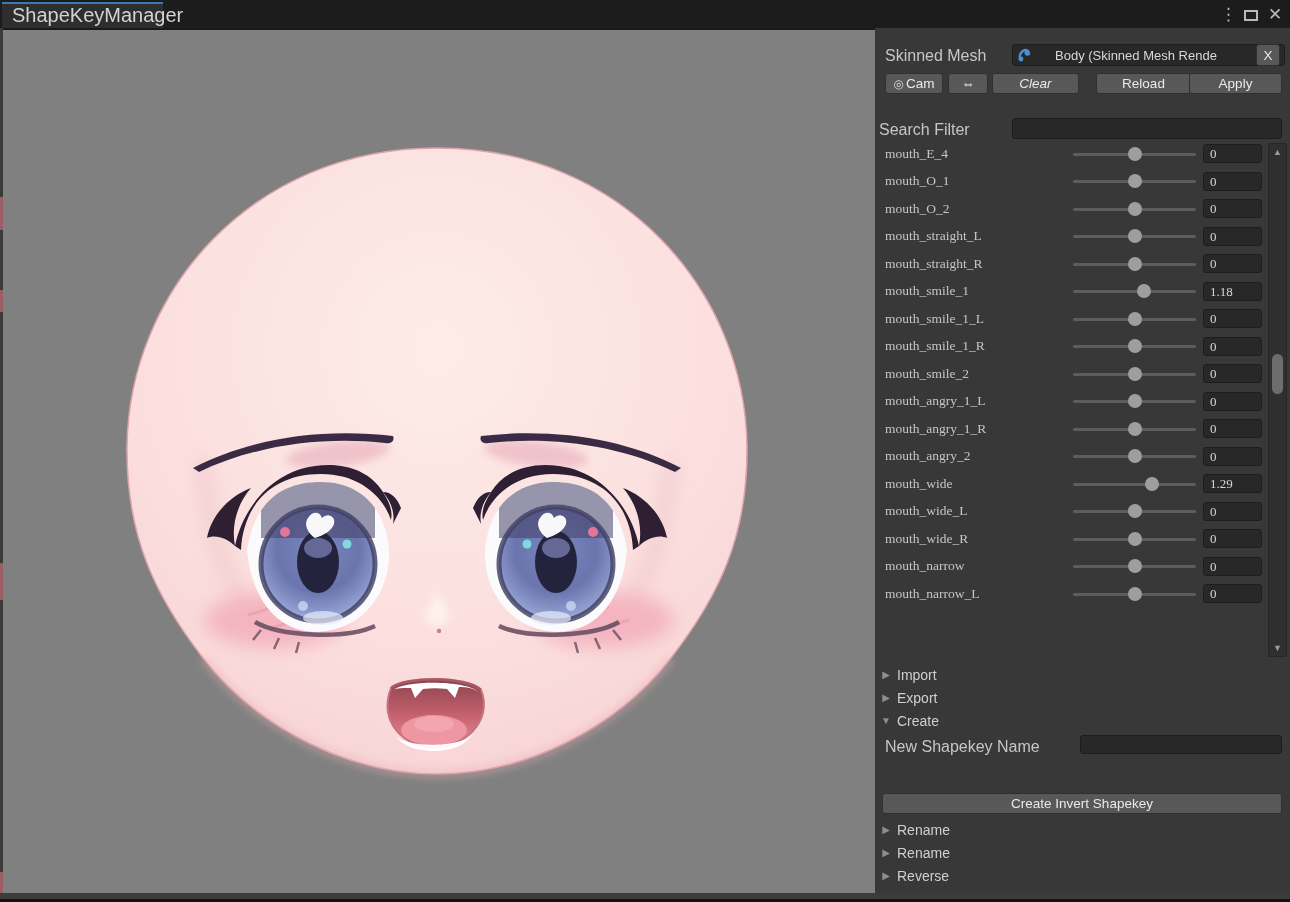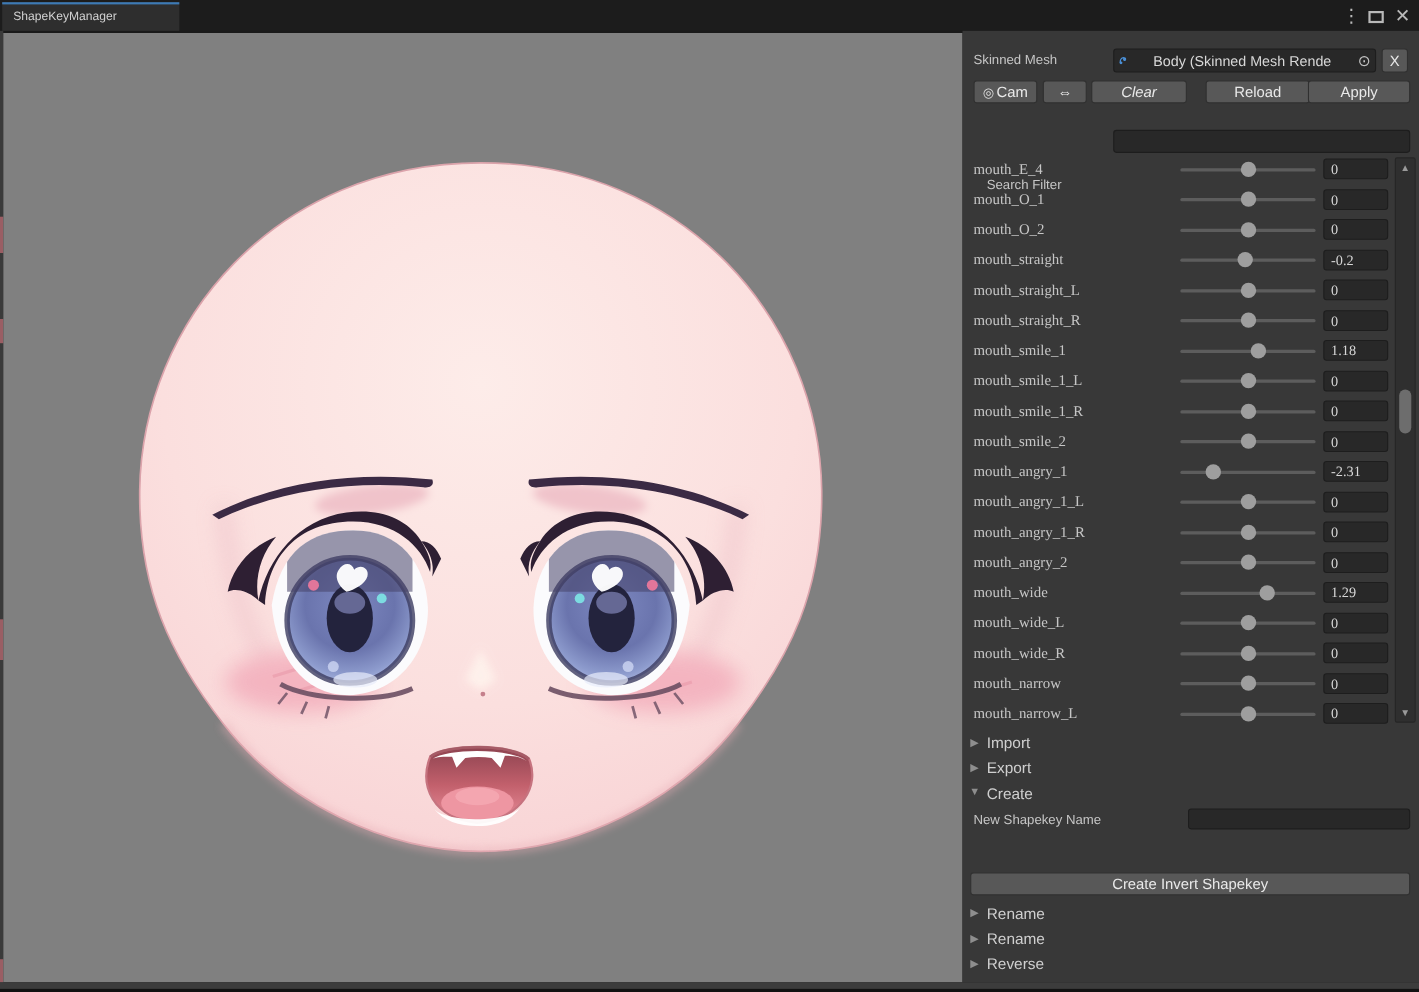--- a/index.html
+++ b/index.html
@@ -3,37 +3,37 @@
 <meta charset="utf-8">
 <style>
   * { margin:0; padding:0; box-sizing:border-box; }
   html,body { width:1290px; height:902px; overflow:hidden; background:#191919;
               font-family:"Liberation Sans", sans-serif; }
   .window { position:relative; width:1290px; height:902px; background:#191919; }
 
   
   .tabbar { position:absolute; left:0; top:0; width:1290px; height:28px; background:#1c1c1c; }
   .tab { position:absolute; left:2px; top:2px; width:161px; height:26px; background:#2e2e2e;
-         border-top:2px solid #3d7ab5; color:#d2d2d2; font-size:11px; line-height:23px;
+         border-top:2px solid #3d7ab5; color:#d2d2d2; font-size:20px; line-height:23px;
          padding-left:10px; }
   .winbtns { position:absolute; right:6px; top:3px; height:22px; display:flex; gap:8px; align-items:center; }
   .menu-dots { color:#b9b9b9; font-size:17px; width:16px; text-align:center; cursor:default; }
   .maxbox { width:14px; height:11px; border:2px solid #b9b9b9; margin-top:2px; }
   .closex { color:#b9b9b9; font-size:17px; width:18px; text-align:center; }
 
   
   .edge-strip { position:absolute; left:0; top:28px; width:3px; height:866px; background:#3a3a3a; }
   .edge-mark { position:absolute; left:0; width:3px; background:#9a5e64; }
   .viewport { position:absolute; left:3px; top:30px; width:872px; height:863px; background:#808080; }
   .viewport svg { position:absolute; left:0; top:0; }
 
   
   .panel { position:absolute; left:875px; top:28px; width:415px; height:865px; background:#383838;
            color:#c6c6c6; font-size:13.5px; }
-  .lbl { position:absolute; color:#c6c6c6; font-size:12px; }
+  .lbl { position:absolute; color:#c6c6c6; font-size:16px; }
   .field { position:absolute; background:#282828; border:1px solid #1d1d1d; border-radius:3px;
            color:#d8d8d8; font-size:13px; }
   .objfield { display:flex; align-items:center; padding:0 4px; gap:3px; overflow:hidden; white-space:nowrap; }
   .objfield .picker { margin-left:auto; color:#c2c2c2; font-size:14px; flex:0 0 auto; }
   .btn { position:absolute; background:#585858; border:1px solid #303030; border-radius:3px;
          color:#e9e9e9; font-size:13.5px; text-align:center; display:flex;
          align-items:center; justify-content:center; gap:2px; cursor:default; }
   .camglyph { font-size:12px; color:#dcdcdc; }
 
   
@@ -194,21 +194,21 @@
         <path d="M392 706 C404 718 458 718 470 704 C462 716 448 721 431 721 C414 721 400 716 392 706 Z" fill="#ffffff" opacity="0.95"></path>
         <path d="M388 658 C402 646 464 646 478 660" fill="none" stroke="#9e5560" stroke-width="2.5" opacity="0.8"></path>
       </g>
     </svg>
   </div>
 
   <div class="panel">
 
     <div class="lbl" style="left:10px; top:19px;">Skinned Mesh</div>
 
-    <div class="field objfield" style="left:137px; top:16px; width:239px; height:22px;gap:24px;">
+    <div class="field objfield" style="left:137px; top:16px; width:273px; height:22px;gap:24px;">
       <svg width="14" height="14" viewBox="0 0 14 14">
         <path d="M3 11 C2 7 4 3 8 2 C10 2 12 3 12 5 C12 7 10 7 9 6 C8 5 9 4 10 4" fill="none" stroke="#4a8fd6" stroke-width="2.4" stroke-linecap="round"></path>
         <circle cx="4" cy="11" r="2.4" fill="#4a8fd6"></circle>
       </svg>
       <span>Body (Skinned Mesh Rende</span>
       <span class="picker">⊙</span>
     </div>
 
     <div class="btn" style="left:381px; top:16px; width:24px; height:22px;">X</div>
 
@@ -216,21 +216,21 @@
       <span class="camglyph">◎</span>
       <span>Cam</span>
     </div>
     <div class="btn" style="left:73px; top:45px; width:40px; height:21px;">
       <span>⇔</span>
     </div>
     <div class="btn" style="left:117px; top:45px; width:87px; height:21px;font-style:italic;">Clear</div>
     <div class="btn" style="left:221px; top:45px; width:95px; height:21px;">Reload</div>
     <div class="btn" style="left:314px; top:45px; width:93px; height:21px;">Apply</div>
 
-    <div class="lbl" style="left:22px; top:93px;margin-top:40px;">Search Filter</div>
+    <div class="lbl" style="left:4px; top:93px;">Search Filter</div>
     <div class="field" style="left:137px; top:90px; width:270px; height:21px;"></div>
 
     <div class="sk-list">
         <div class="sk-row">
           <div class="sk-label">mouth_E_4</div>
           <div class="sk-slider">
             <div class="sk-track"></div>
             <div class="sk-thumb" style="left: calc(50% - 7px);"></div>
           </div>
           <div class="sk-value">0</div>
@@ -245,28 +245,20 @@
         </div>
         <div class="sk-row">
           <div class="sk-label">mouth_O_2</div>
           <div class="sk-slider">
             <div class="sk-track"></div>
             <div class="sk-thumb" style="left: calc(50% - 7px);"></div>
           </div>
           <div class="sk-value">0</div>
         </div>
         <div class="sk-row">
-          <div class="sk-label">mouth_straight</div>
-          <div class="sk-slider">
-            <div class="sk-track"></div>
-            <div class="sk-thumb" style="left: calc(47.7778% - 7px);"></div>
-          </div>
-          <div class="sk-value">-0.2</div>
-        </div>
-        <div class="sk-row">
           <div class="sk-label">mouth_straight_L</div>
           <div class="sk-slider">
             <div class="sk-track"></div>
             <div class="sk-thumb" style="left: calc(50% - 7px);"></div>
           </div>
           <div class="sk-value">0</div>
         </div>
         <div class="sk-row">
           <div class="sk-label">mouth_straight_R</div>
           <div class="sk-slider">
@@ -299,28 +291,20 @@
           </div>
           <div class="sk-value">0</div>
         </div>
         <div class="sk-row">
           <div class="sk-label">mouth_smile_2</div>
           <div class="sk-slider">
             <div class="sk-track"></div>
             <div class="sk-thumb" style="left: calc(50% - 7px);"></div>
           </div>
           <div class="sk-value">0</div>
-        </div>
-        <div class="sk-row">
-          <div class="sk-label">mouth_angry_1</div>
-          <div class="sk-slider">
-            <div class="sk-track"></div>
-            <div class="sk-thumb" style="left: calc(24.3333% - 7px);"></div>
-          </div>
-          <div class="sk-value">-2.31</div>
         </div>
         <div class="sk-row">
           <div class="sk-label">mouth_angry_1_L</div>
           <div class="sk-slider">
             <div class="sk-track"></div>
             <div class="sk-thumb" style="left: calc(50% - 7px);"></div>
           </div>
           <div class="sk-value">0</div>
         </div>
         <div class="sk-row">

